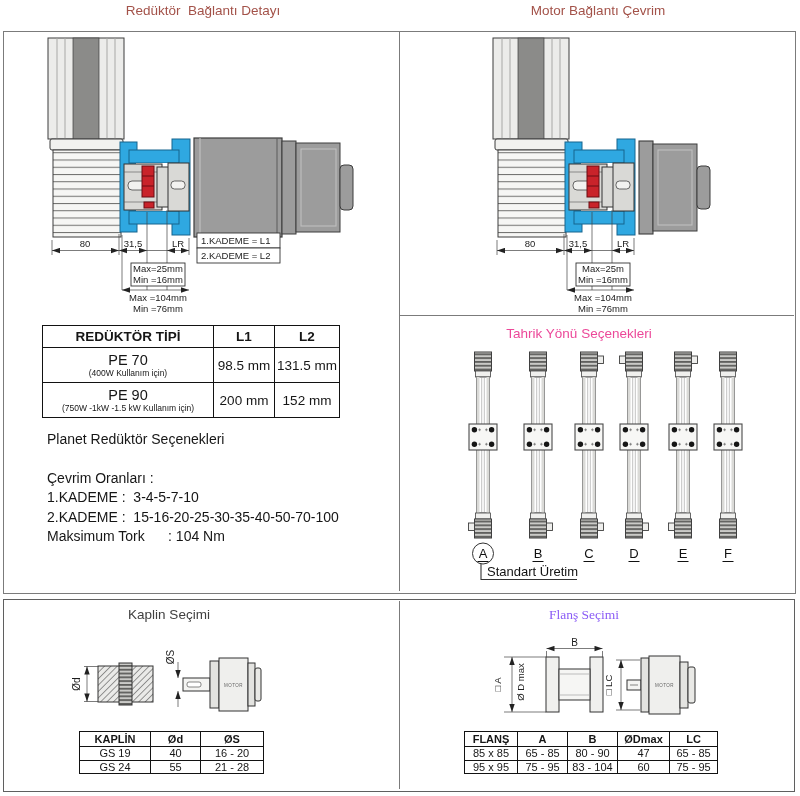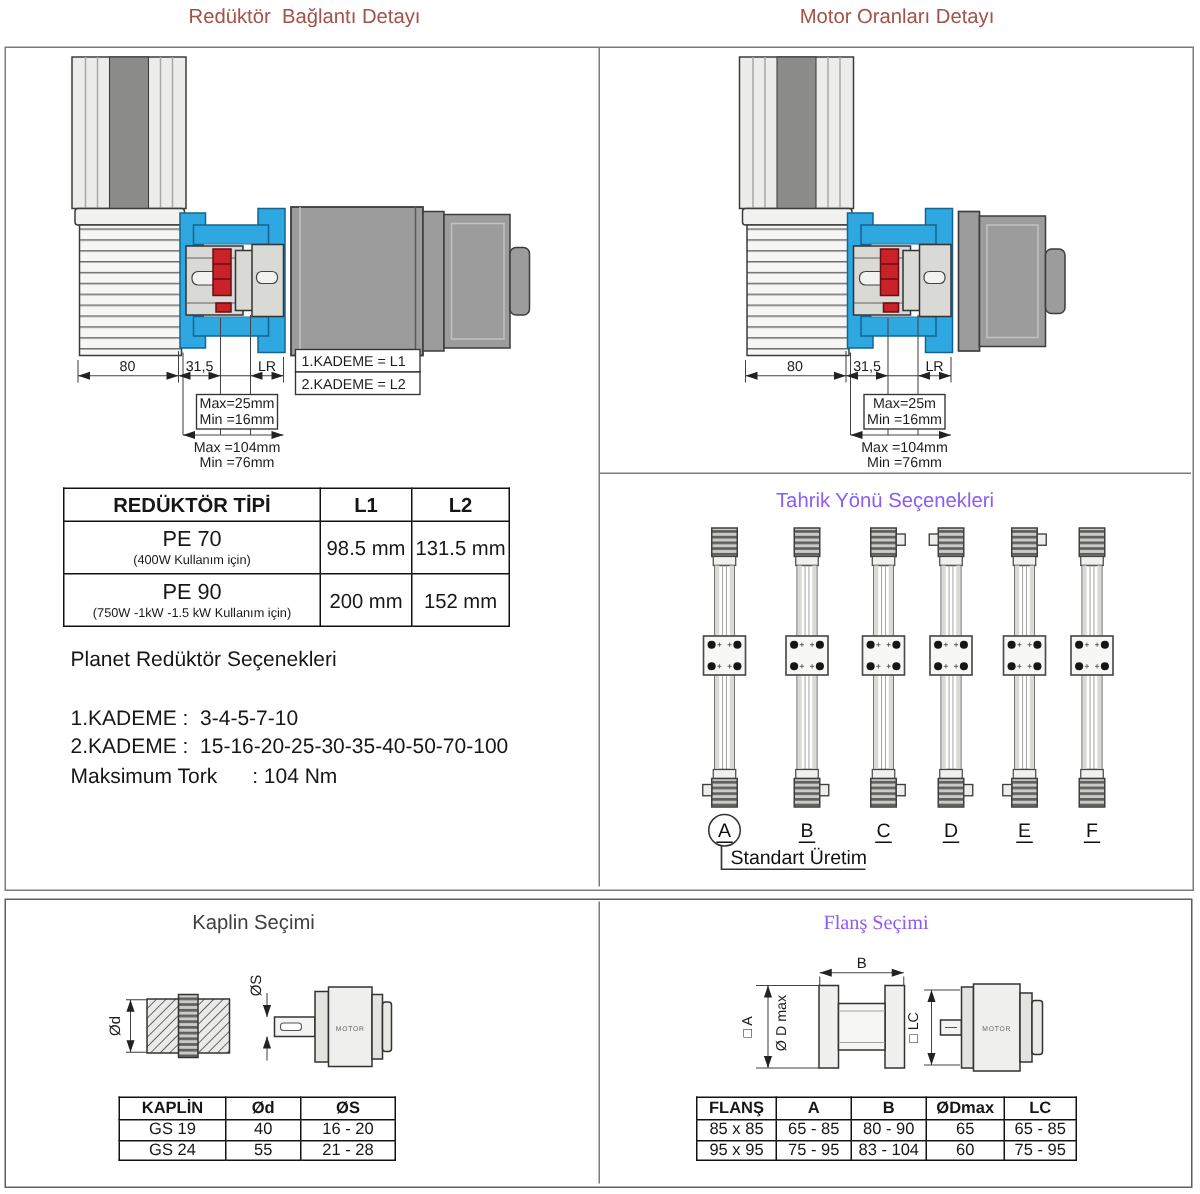--- a/index.html
+++ b/index.html
@@ -25,21 +25,21 @@
   .bt td{height:12.5px}
   .kt{left:79px;top:731px}
   .ft{left:464px;top:731px}
   #info{position:absolute;left:47px;top:430px;font-size:14px;line-height:19.4px}
   #info .iline{min-height:19.4px;white-space:pre}
 </style>
 </head>
 <body>
 
 <div class="sec-title" style="left: 3px; top: 3px; width: 400px; color: rgb(163, 82, 73);">Redüktör  Bağlantı Detayı</div>
-<div class="sec-title" style="left: 400px; top: 3px; width: 396px; color: rgb(163, 82, 73);">Motor Oranları Detayı</div>
+<div class="sec-title" style="left: 400px; top: 3px; width: 396px; color: rgb(163, 82, 73);">Motor Bağlantı Çevrim</div>
 
 <div class="box" style="left:3px;top:31px;width:791px;height:561px"></div>
 <div class="vdiv" style="left:399px;top:32px;height:559px"></div>
 <div class="hdiv" style="left:400px;top:315px;width:394px"></div>
 
 <div class="box2" style="left:3px;top:599px;width:790px;height:191px"></div>
 <div class="vdiv" style="left:399px;top:601px;height:188px"></div>
 
 <svg style="left:4px;top:32px;width:393px;height:283px" viewBox="4 32 393 283">
   <defs>
@@ -216,26 +216,27 @@
         </td>
     <td>200 mm</td>
     <td>152 mm</td>
   </tr>
 </tbody>
   </table>
 
 <div id="info">
   <div class="iline">Planet Redüktör Seçenekleri</div>
   <div class="iline"></div>
+  <div class="iline">Çevrim Oranları :</div>
   <div class="iline">1.KADEME :  3-4-5-7-10</div>
   <div class="iline">2.KADEME :  15-16-20-25-30-35-40-50-70-100</div>
   <div class="iline">Maksimum Tork      : 104 Nm</div>
 </div>
 
-<div class="sec-title" style="left: 393px; top: 326px; width: 394px; color: #8b5cf6;">Tahrik Yönü Seçenekleri</div>
+<div class="sec-title" style="left: 382px; top: 326px; width: 394px; color: #ec4899;">Tahrik Yönü Seçenekleri</div>
 <svg id="tahrik-svg" style="left:401px;top:344px;width:394px;height:248px" viewBox="401 344 394 248">
     <g>
       <rect x="474.5" y="352" width="17" height="19" fill="url(#fins)" stroke="#3f3f3f"></rect>
       <rect x="475.5" y="371" width="15" height="6" fill="#f0f0ee" stroke="#444" stroke-width="0.8"></rect>
       <rect x="476.5" y="377" width="13" height="136" fill="#ffffff" stroke="#555"></rect>
       <rect x="476.5" y="377" width="3" height="136" fill="#dadad7"></rect>
       <rect x="486.5" y="377" width="3" height="136" fill="#dadad7"></rect>
       <line x1="481.7" y1="377" x2="481.7" y2="513" stroke="#999" stroke-width="0.6"></line>
       <line x1="484.3" y1="377" x2="484.3" y2="513" stroke="#999" stroke-width="0.6"></line>
       <rect x="469" y="424" width="28" height="26" fill="#f7f7f5" stroke="#4a4a4a" stroke-width="1.1"></rect>
@@ -479,21 +480,21 @@
     <th>FLANŞ</th>
     <th>A</th>
     <th>B</th>
     <th>ØDmax</th>
     <th>LC</th>
   </tr>
   <tr>
     <td>85 x 85</td>
     <td>65 - 85</td>
     <td>80 - 90</td>
-    <td>65</td>
+    <td>47</td>
     <td>65 - 85</td>
   </tr>
   <tr>
     <td>95 x 95</td>
     <td>75 - 95</td>
     <td>83 - 104</td>
     <td>60</td>
     <td>75 - 95</td>
   </tr>
 </tbody>

